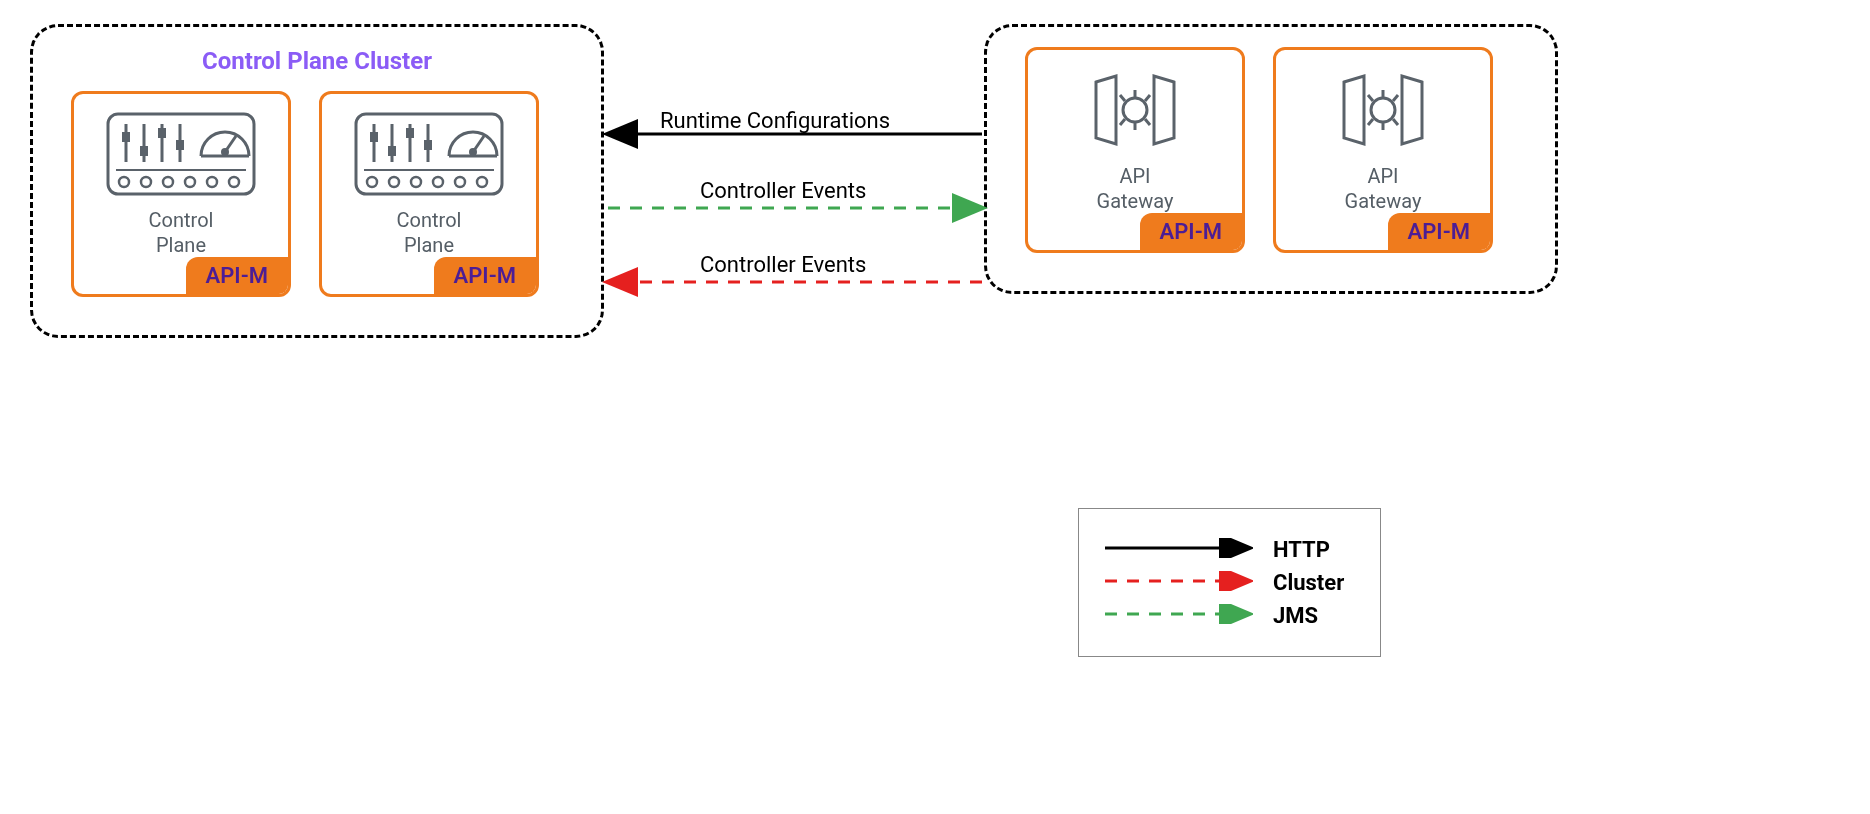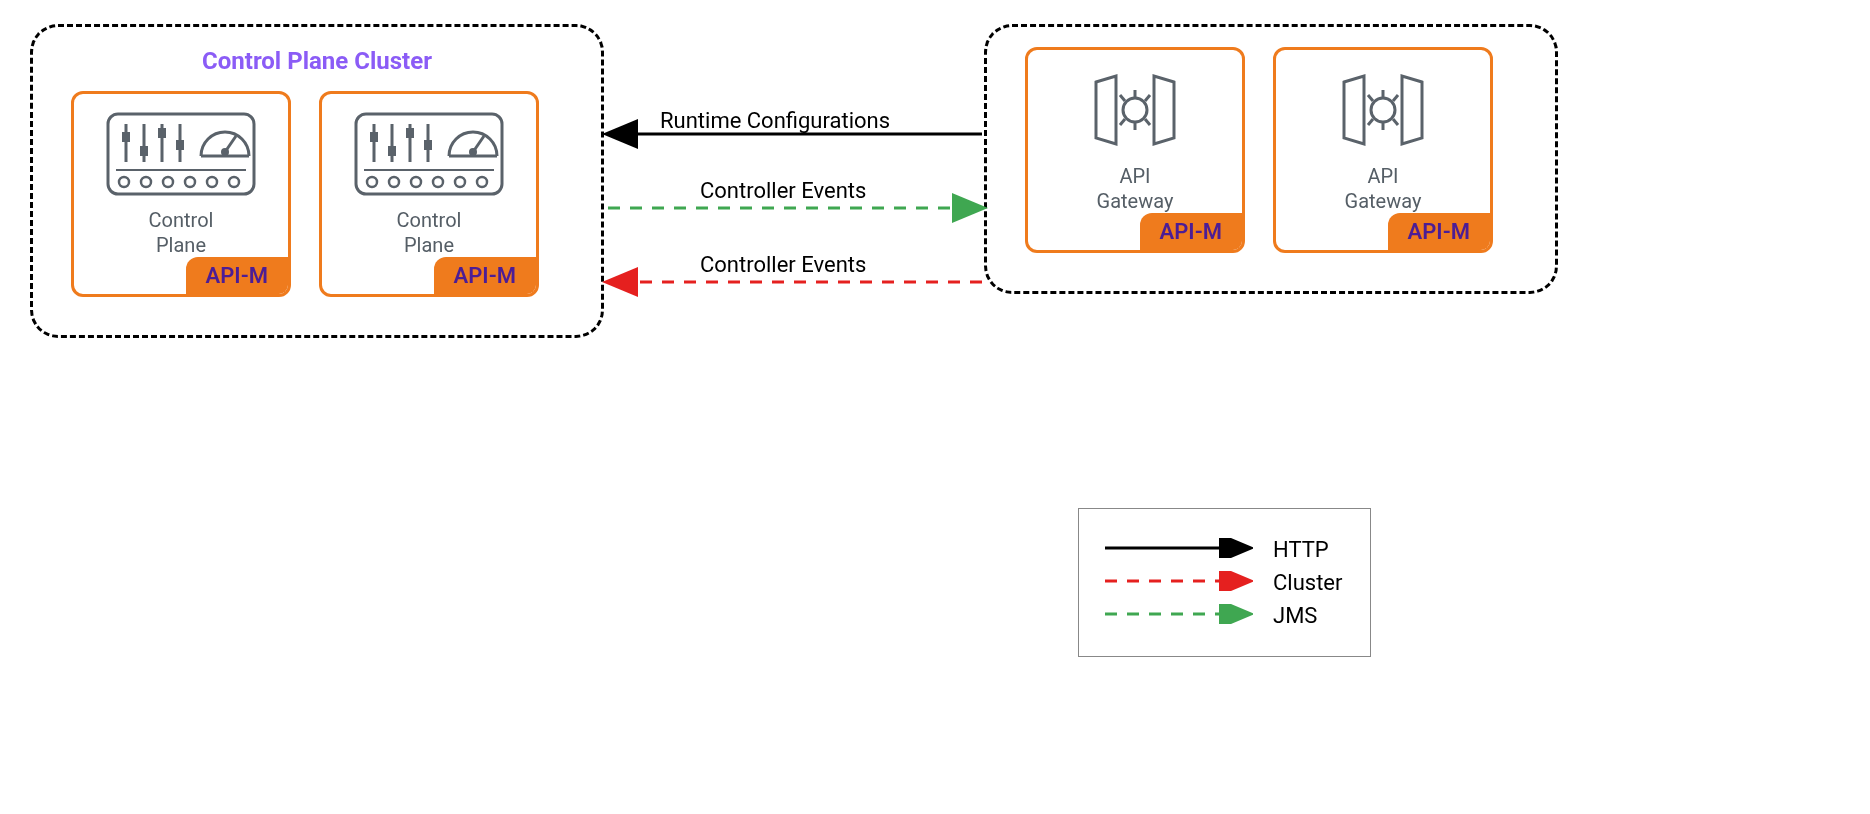--- a/index.html
+++ b/index.html
@@ -67,21 +67,22 @@
   }
   .connector-label {
     position: absolute;
     font-size: 22px;
     color: #000;
     white-space: nowrap;
   }
   .legend {
     position: absolute;
     border: 1px solid #888;
-    padding: 20px 28px 20px 24px;
+    padding: 20px 36px 20px 24px;
+    font-weight: bold;
   }
   .legend-row {
     display: flex;
     align-items: center;
     gap: 20px;
     margin: 8px 0;
   }
   .legend-arrow {
     width: 150px;
     position: relative;

